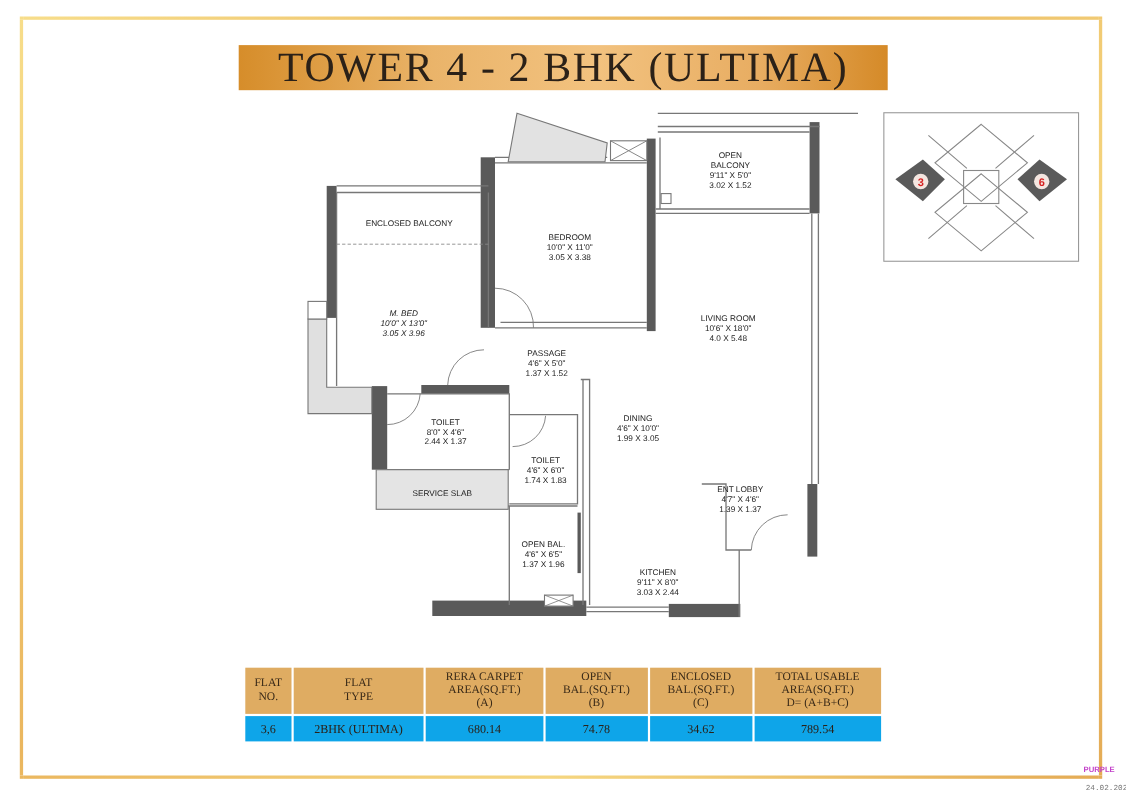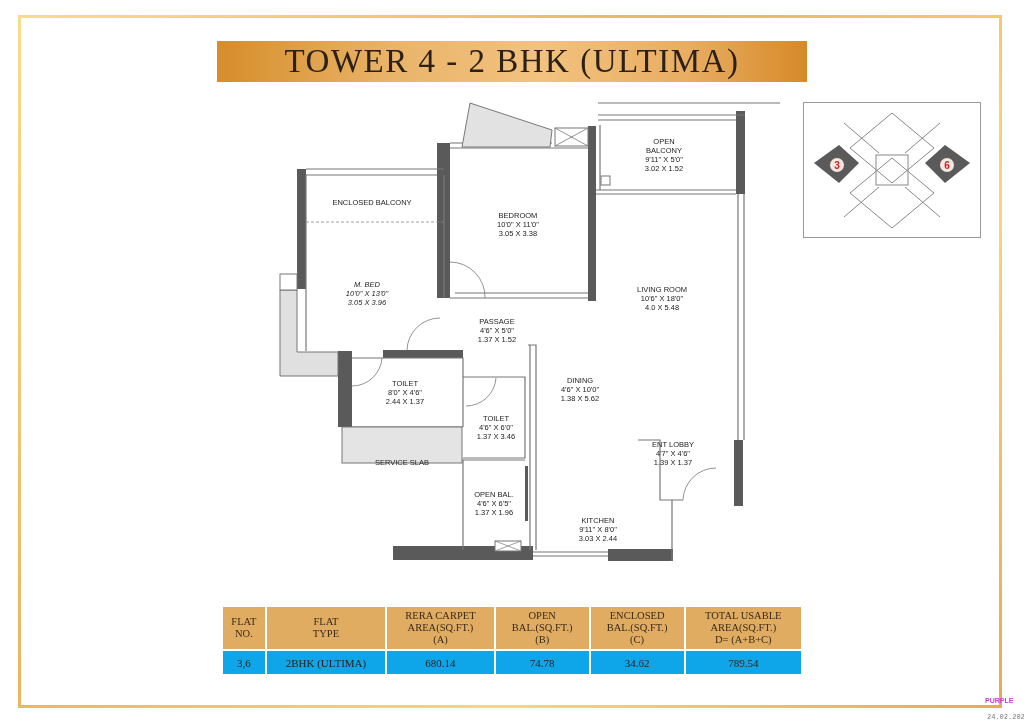--- a/index.html
+++ b/index.html
@@ -2,21 +2,21 @@
 <html><head>
 <meta charset="utf-8">
 <style>
   html,body{margin:0;padding:0;background:#fff;}
   body{width:1024px;height:724px;position:relative;overflow:hidden;font-family:"Liberation Sans",sans-serif;}
   .frame{position:absolute;left:18px;top:15px;width:984px;height:693px;border:3px solid #f3cf76;box-sizing:border-box;
     border-image:linear-gradient(135deg,#f7dd8a,#eab65e 40%,#f5d680 70%,#e4ab55) 1;}
   .title-bar{position:absolute;left:217px;top:41px;width:590px;height:41px;
     background:linear-gradient(90deg,#d68d2a 0%,#eab46a 30%,#f2c27f 55%,#e8ad62 80%,#d58a28 100%);
     display:flex;align-items:center;justify-content:center;}
-  .title-bar span{font-family:"Liberation Serif","DejaVu Serif",serif;font-size:33px;letter-spacing:1.5px;color:#2b2118;}
+  .title-bar span{font-family:"Liberation Serif","DejaVu Serif",serif;font-size:38px;letter-spacing:1.5px;color:#2b2118;}
   .plan{position:absolute;left:0;top:0;width:1024px;height:724px;}
   .key{position:absolute;left:803px;top:102px;width:176px;height:134px;border:1px solid #999;background:#fff;}
   .rl{position:absolute;font-size:7.5px;color:#222;text-align:center;line-height:9px;font-family:"Liberation Sans",sans-serif;white-space:nowrap;transform:translateX(-50%);}
   table.area{position:absolute;left:221px;top:605px;width:582px;border-collapse:separate;border-spacing:2px;
     font-family:"Liberation Serif","DejaVu Serif",serif;}
   table.area th{background:#dfac62;color:#3a2a18;font-weight:normal;font-size:10.5px;line-height:12px;height:38px;padding:2px;text-align:center;}
   table.area td{background:#0ea5e9;color:#2a2118;font-size:11px;height:21px;text-align:center;}
   .logo{position:absolute;left:985px;top:697px;font-size:7px;color:#c23fc9;font-weight:bold;font-family:"Liberation Sans",sans-serif;}
   .stamp{position:absolute;left:987px;top:713px;font-size:7px;color:#777;font-family:"Liberation Mono",monospace;}
 </style>
@@ -113,28 +113,28 @@
     <div>1.37 X 1.52</div>
   </div>
 <div class="rl" style="left:405px;top:379px;">
     <div>TOILET</div>
     <div>8'0" X 4'6"</div>
     <div>2.44 X 1.37</div>
   </div>
 <div class="rl" style="left:568px;top:376px;margin-left:12px;">
     <div>DINING</div>
     <div>4'6" X 10'0"</div>
-    <div>1.38 X 5.62</div>
+    <div>1.99 X 3.05</div>
   </div>
 <div class="rl" style="left:496px;top:414px;">
     <div>TOILET</div>
     <div>4'6" X 6'0"</div>
-    <div>1.37 X 3.46</div>
-  </div>
-<div class="rl" style="left:402px;top:458px;">
+    <div>1.74 X 1.83</div>
+  </div>
+<div class="rl" style="left:402px;top:444px;">
     <div>SERVICE SLAB</div>
   </div>
 <div class="rl" style="left:673px;top:440px;">
     <div>ENT LOBBY</div>
     <div>4'7" X 4'6"</div>
     <div>1.39 X 1.37</div>
   </div>
 <div class="rl" style="left:494px;top:490px;">
     <div>OPEN BAL.</div>
     <div>4'6" X 6'5"</div>

